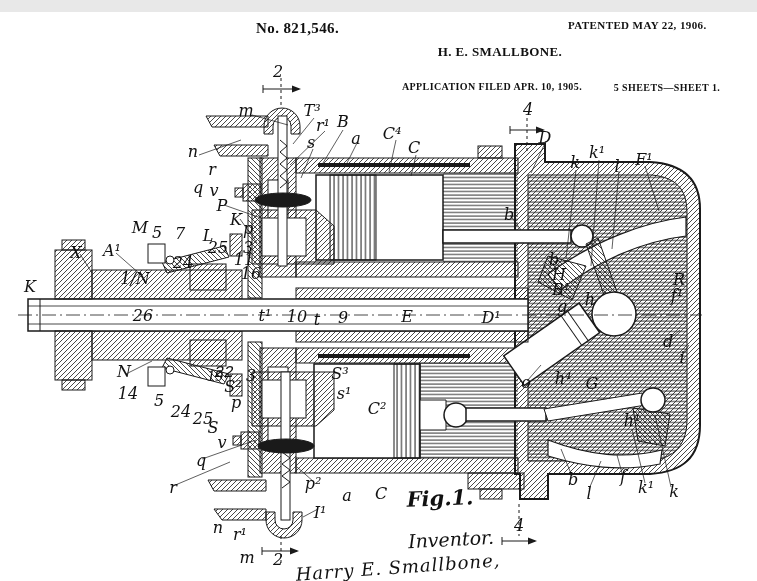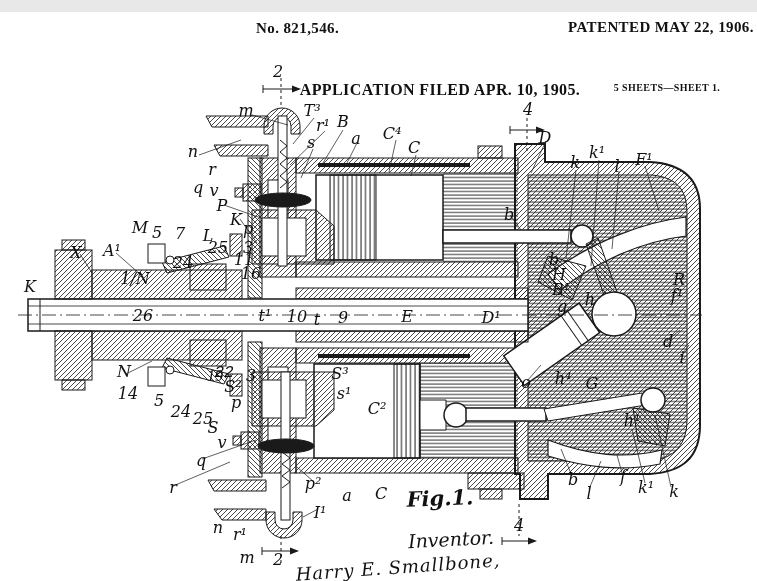--- a/index.html
+++ b/index.html
@@ -1,44 +1,45 @@
 <!DOCTYPE html>
 <html><head>
 <meta charset="utf-8">
 <style>
   html,body{margin:0;padding:0;background:#e8e8e8;}
   .page{position:relative;width:757px;height:581px;background:#ffffff;overflow:hidden;
         font-family:"Liberation Serif",serif;color:#111;margin-top:12px;}
   .hdr{position:absolute;font-family:"Liberation Serif",serif;font-weight:bold;
        letter-spacing:.4px;white-space:nowrap;}
   .patent-number{left:256px;top:8px;font-size:15px;}
-  .patented-date{left:568px;top:7px;font-size:15px;}
+  .patented-date{left:568px;top:7px;font-size:11px;}
   .inventor-line{left:500px;top:32px;font-size:13px;transform:translateX(-50%);}
   .title-line{left:498px;top:49px;font-size:13.5px;transform:translateX(-50%);}
-  .application-line{left:440px;top:69px;font-size:16px;transform:translateX(-50%);}
+  .application-line{left:492px;top:69px;font-size:10px;transform:translateX(-50%);}
   .sheet-line{left:667px;top:70px;font-size:10px;transform:translateX(-50%);}
   svg.draw{position:absolute;left:0;top:0;}
   .labels-layer{position:absolute;left:0;top:0;width:100%;height:100%;pointer-events:none;}
   .plabel{position:absolute;transform:translate(-50%,-50%);
           font-family:"DejaVu Serif","Liberation Serif",serif;font-style:italic;
           font-size:16px;line-height:1;white-space:nowrap;color:#111;}
   .fig-caption{position:absolute;left:440px;top:486px;transform:translate(-50%,-50%) rotate(-2deg);
           font-family:"DejaVu Serif",serif;font-style:italic;font-weight:bold;font-size:21px;}
   .inventor-script{position:absolute;left:451px;top:527px;transform:translate(-50%,-50%) rotate(-3deg);
           font-family:"DejaVu Serif",serif;font-style:italic;font-size:19px;}
   .signature{position:absolute;left:398px;top:555px;transform:translate(-50%,-50%) rotate(-4deg);
           font-family:"DejaVu Serif",serif;font-style:italic;font-size:18px;letter-spacing:1px;}
 </style>
 </head>
 <body>
 
 <div class="page">
 
   <div class="hdr patent-number">No. 821,546.</div>
   <div class="hdr patented-date">PATENTED MAY 22, 1906.</div>
+  <div class="hdr inventor-line">H. E. SMALLBONE.</div>
   <div class="hdr application-line">APPLICATION FILED APR. 10, 1905.</div>
   <div class="hdr sheet-line">5 SHEETS—SHEET 1.</div>
 
   <svg class="draw" width="757" height="581" viewBox="0 0 757 581">
     <defs>
       <pattern id="hatch" width="5" height="5" patternUnits="userSpaceOnUse">
         <path d="M0,5 L5,0" stroke="#1a1a1a" stroke-width="0.8"></path>
       </pattern>
       <pattern id="hatchb" width="5" height="5" patternUnits="userSpaceOnUse">
         <path d="M0,0 L5,5" stroke="#1a1a1a" stroke-width="0.8"></path>

